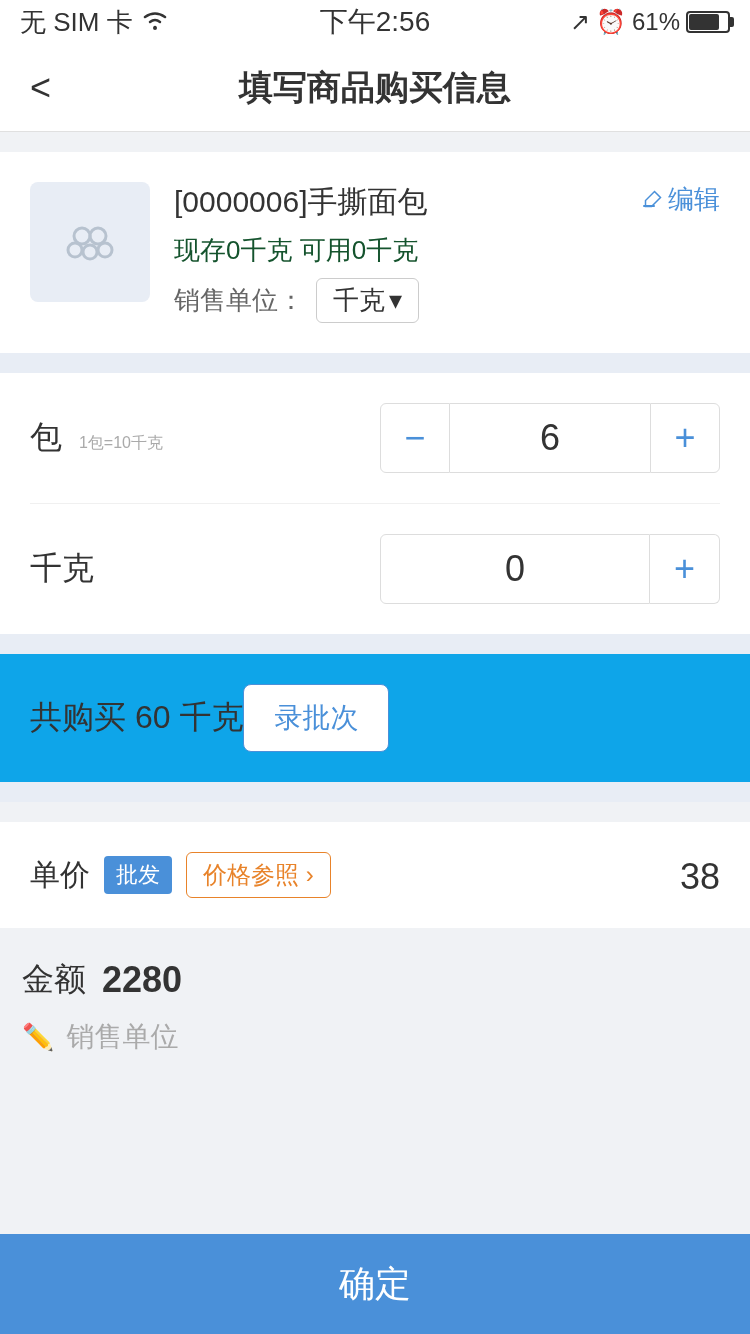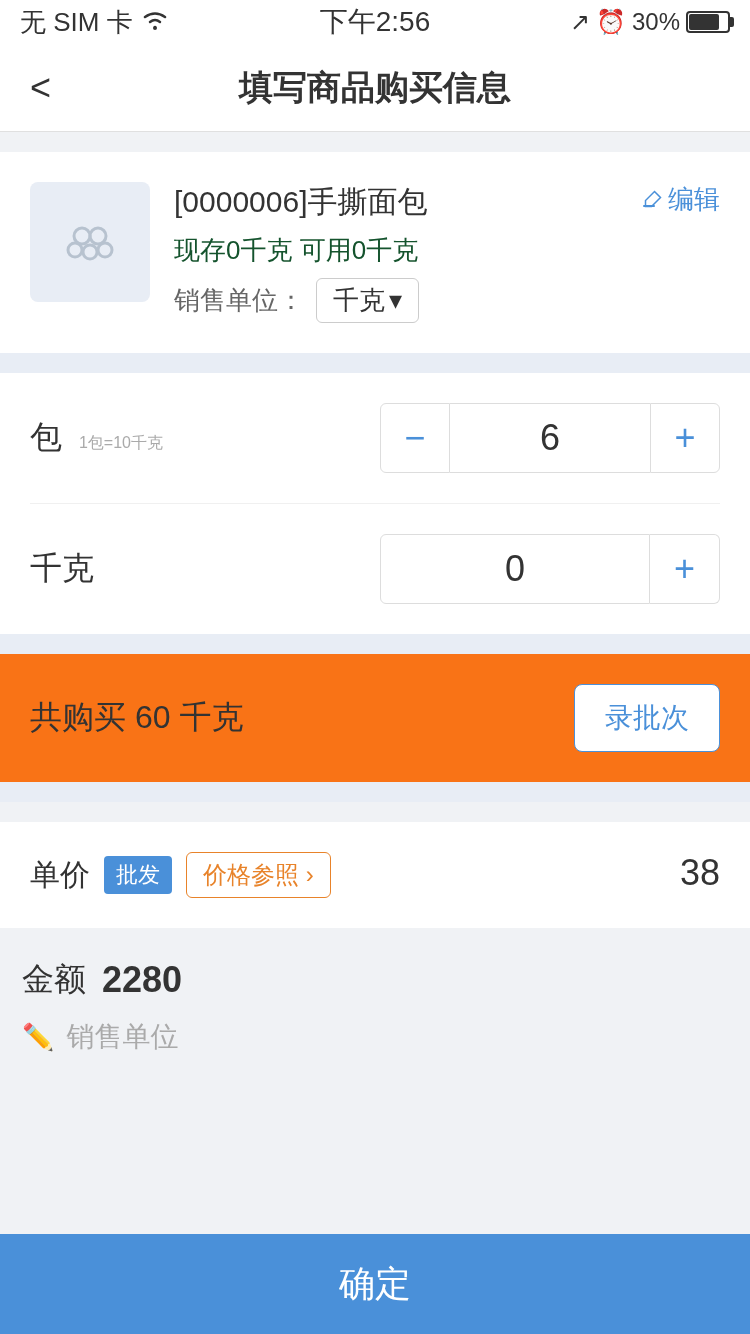--- a/index.html
+++ b/index.html
@@ -228,26 +228,24 @@
       border: 1px solid #ddd;
       text-align: center;
       font-size: 36px;
       color: #333;
       background: #fff;
       border-radius: 6px 0 0 6px;
     }
 
     
     .total-row {
-      background: #f97316;
+      background: #0ea5e9;
       padding: 30px;
       display: flex;
       align-items: center;
-      justify-content: space-between;
-      gap: 42px;
     }
     .total-label {
       font-size: 32px;
       color: #333;
     }
     .batch-btn {
       border: 1px solid #4a90d9;
       border-radius: 8px;
       padding: 14px 30px;
       font-size: 28px;
@@ -257,21 +255,21 @@
     }
 
     
     .price-section {
       background: #fff;
       padding: 30px;
       margin-top: 20px;
     }
     .price-row {
       display: flex;
-      align-items: flex-start;
+      align-items: flex-end;
       justify-content: space-between;
     }
     .price-left {
       display: flex;
       align-items: center;
       gap: 14px;
     }
     .price-label {
       font-size: 30px;
       color: #333;
@@ -365,21 +363,21 @@
           <circle cx="14" cy="19" r="2" fill="#333"></circle>
         </svg>
     </span>
   </div>
   <div class="status-center">
     <span>下午2:56</span>
   </div>
   <div class="status-right">
     <span>↗</span>
     <span>⏰</span>
-    <span>30%</span>
+    <span>61%</span>
     <span class="battery-icon">
       <span class="battery-fill"></span>
     </span>
   </div>
 </div>
 
 <div class="nav-bar">
   <span class="nav-back">&lt;</span>
   <span class="nav-title">填写商品购买信息</span>
 </div>

